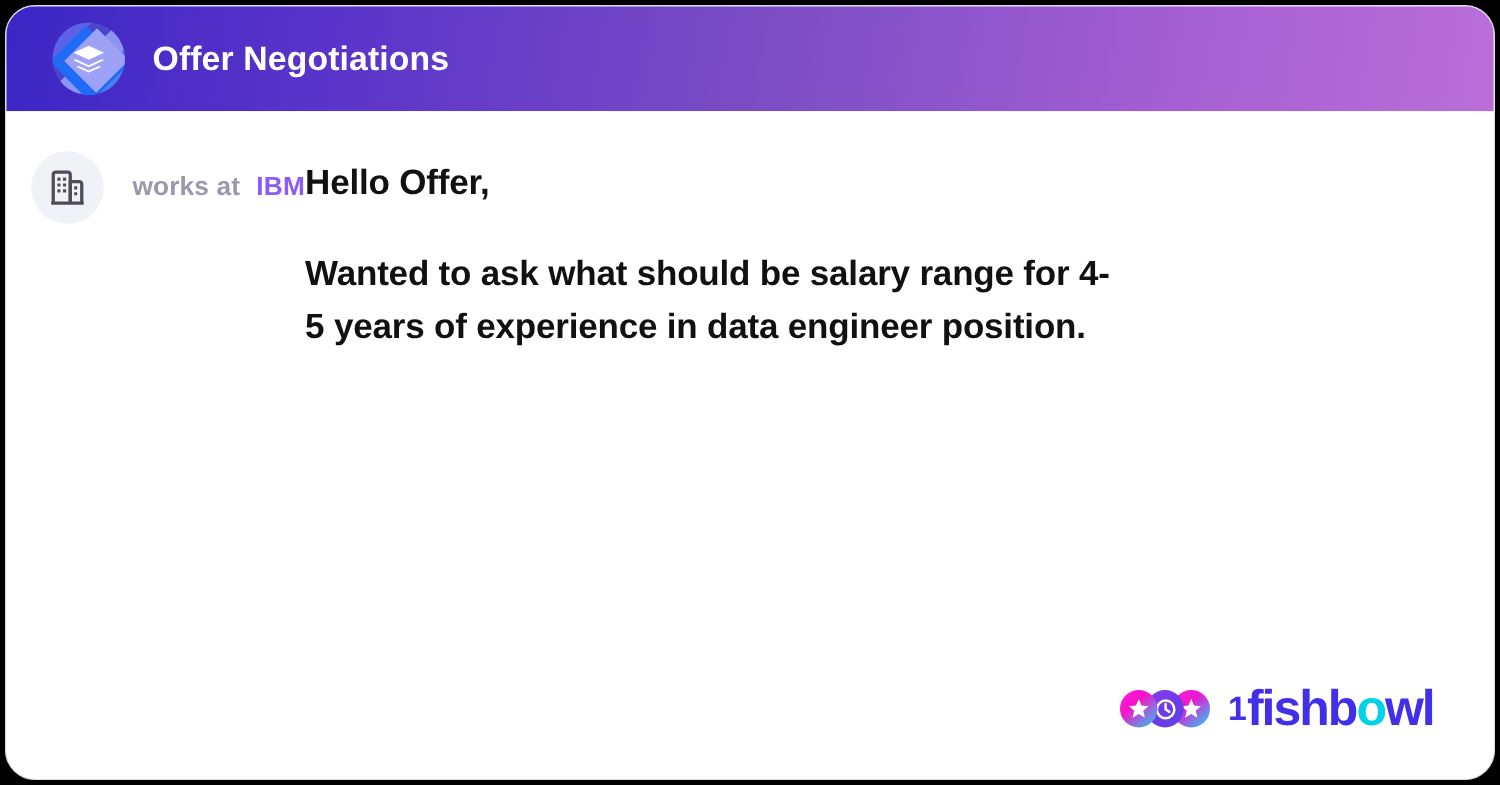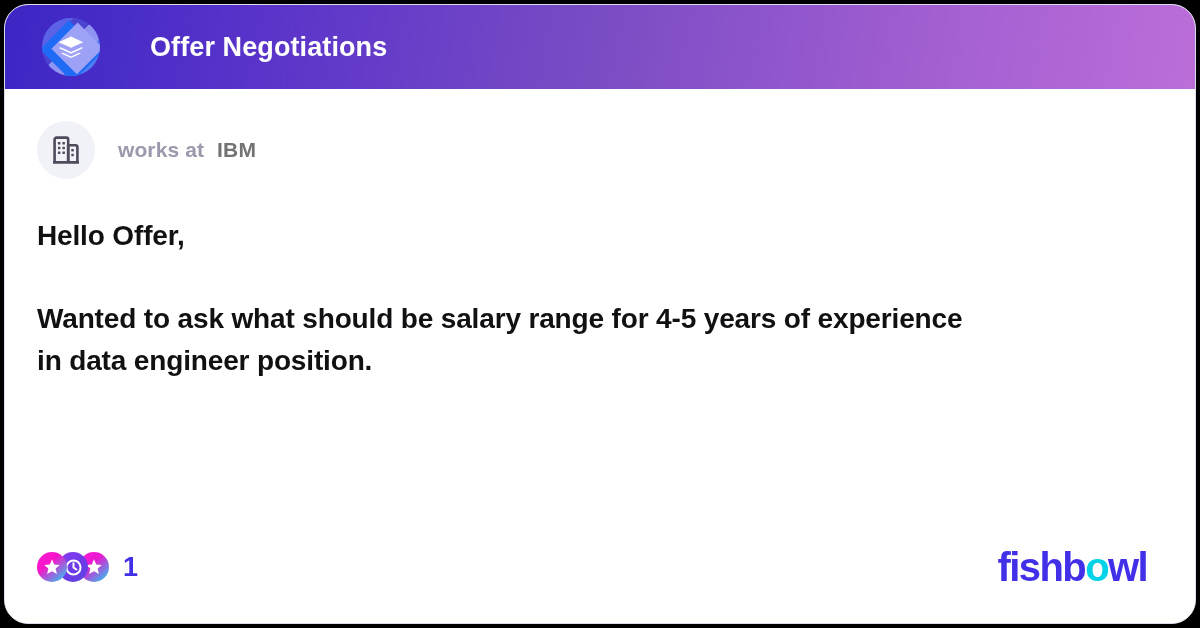--- a/index.html
+++ b/index.html
@@ -30,21 +30,20 @@
 
   
   .header {
     position: relative;
     height: 84px;
     flex: 0 0 84px;
     background: linear-gradient(100deg, #3b26c4 0%, #5a34ca 22%, #7a4cc4 50%, #a35fd2 78%, #bb6ed8 100%);
     display: flex;
     align-items: center;
     padding-left: 37px;
-    gap: 28px;
   }
 
   .bowl-avatar {
     width: 58px;
     height: 58px;
     border-radius: 50%;
     position: relative;
     overflow: hidden;
     flex: 0 0 58px;
     background: #4a43d4;
@@ -92,22 +91,22 @@
     margin-left: 22px;
     white-space: nowrap;
   }
 
   
   .body {
     flex: 1 1 auto;
     position: relative;
     background: #ffffff;
     display: flex;
-    flex-direction: column;
-    padding: 0 40px 0 32px;
+    flex-direction: row;
+    padding: 0 40px 0 20px;
   }
 
   
   .author-row {
     display: flex;
     align-items: center;
     margin-top: 32px;
     height: 58px;
   }
   .company-avatar {
@@ -128,40 +127,40 @@
     align-items: baseline;
     white-space: nowrap;
   }
   .works-at {
     color: #9a98aa;
     font-size: 21px;
     font-weight: bold;
     letter-spacing: 0.1px;
   }
   .company-name {
-    color: #737373;
+    color: #8b5cf6;
     font-size: 21px;
     font-weight: bold;
     margin-left: 13px;
     letter-spacing: 0.2px;
   }
 
   
   .post-body {
     margin-top: 36px;
     max-width: 930px;
   }
   .post-para {
     color: #111114;
     font-size: 28px;
     font-weight: bold;
     line-height: 1.52;
     letter-spacing: -0.15px;
   }
-  .post-para + .post-para { margin-top: 40px; }
+  .post-para + .post-para { margin-top: 30px; }
 
   
   .footer {
     margin-top: auto;
     margin-bottom: 32px;
     display: flex;
     align-items: center;
     justify-content: space-between;
     height: 48px;
   }

